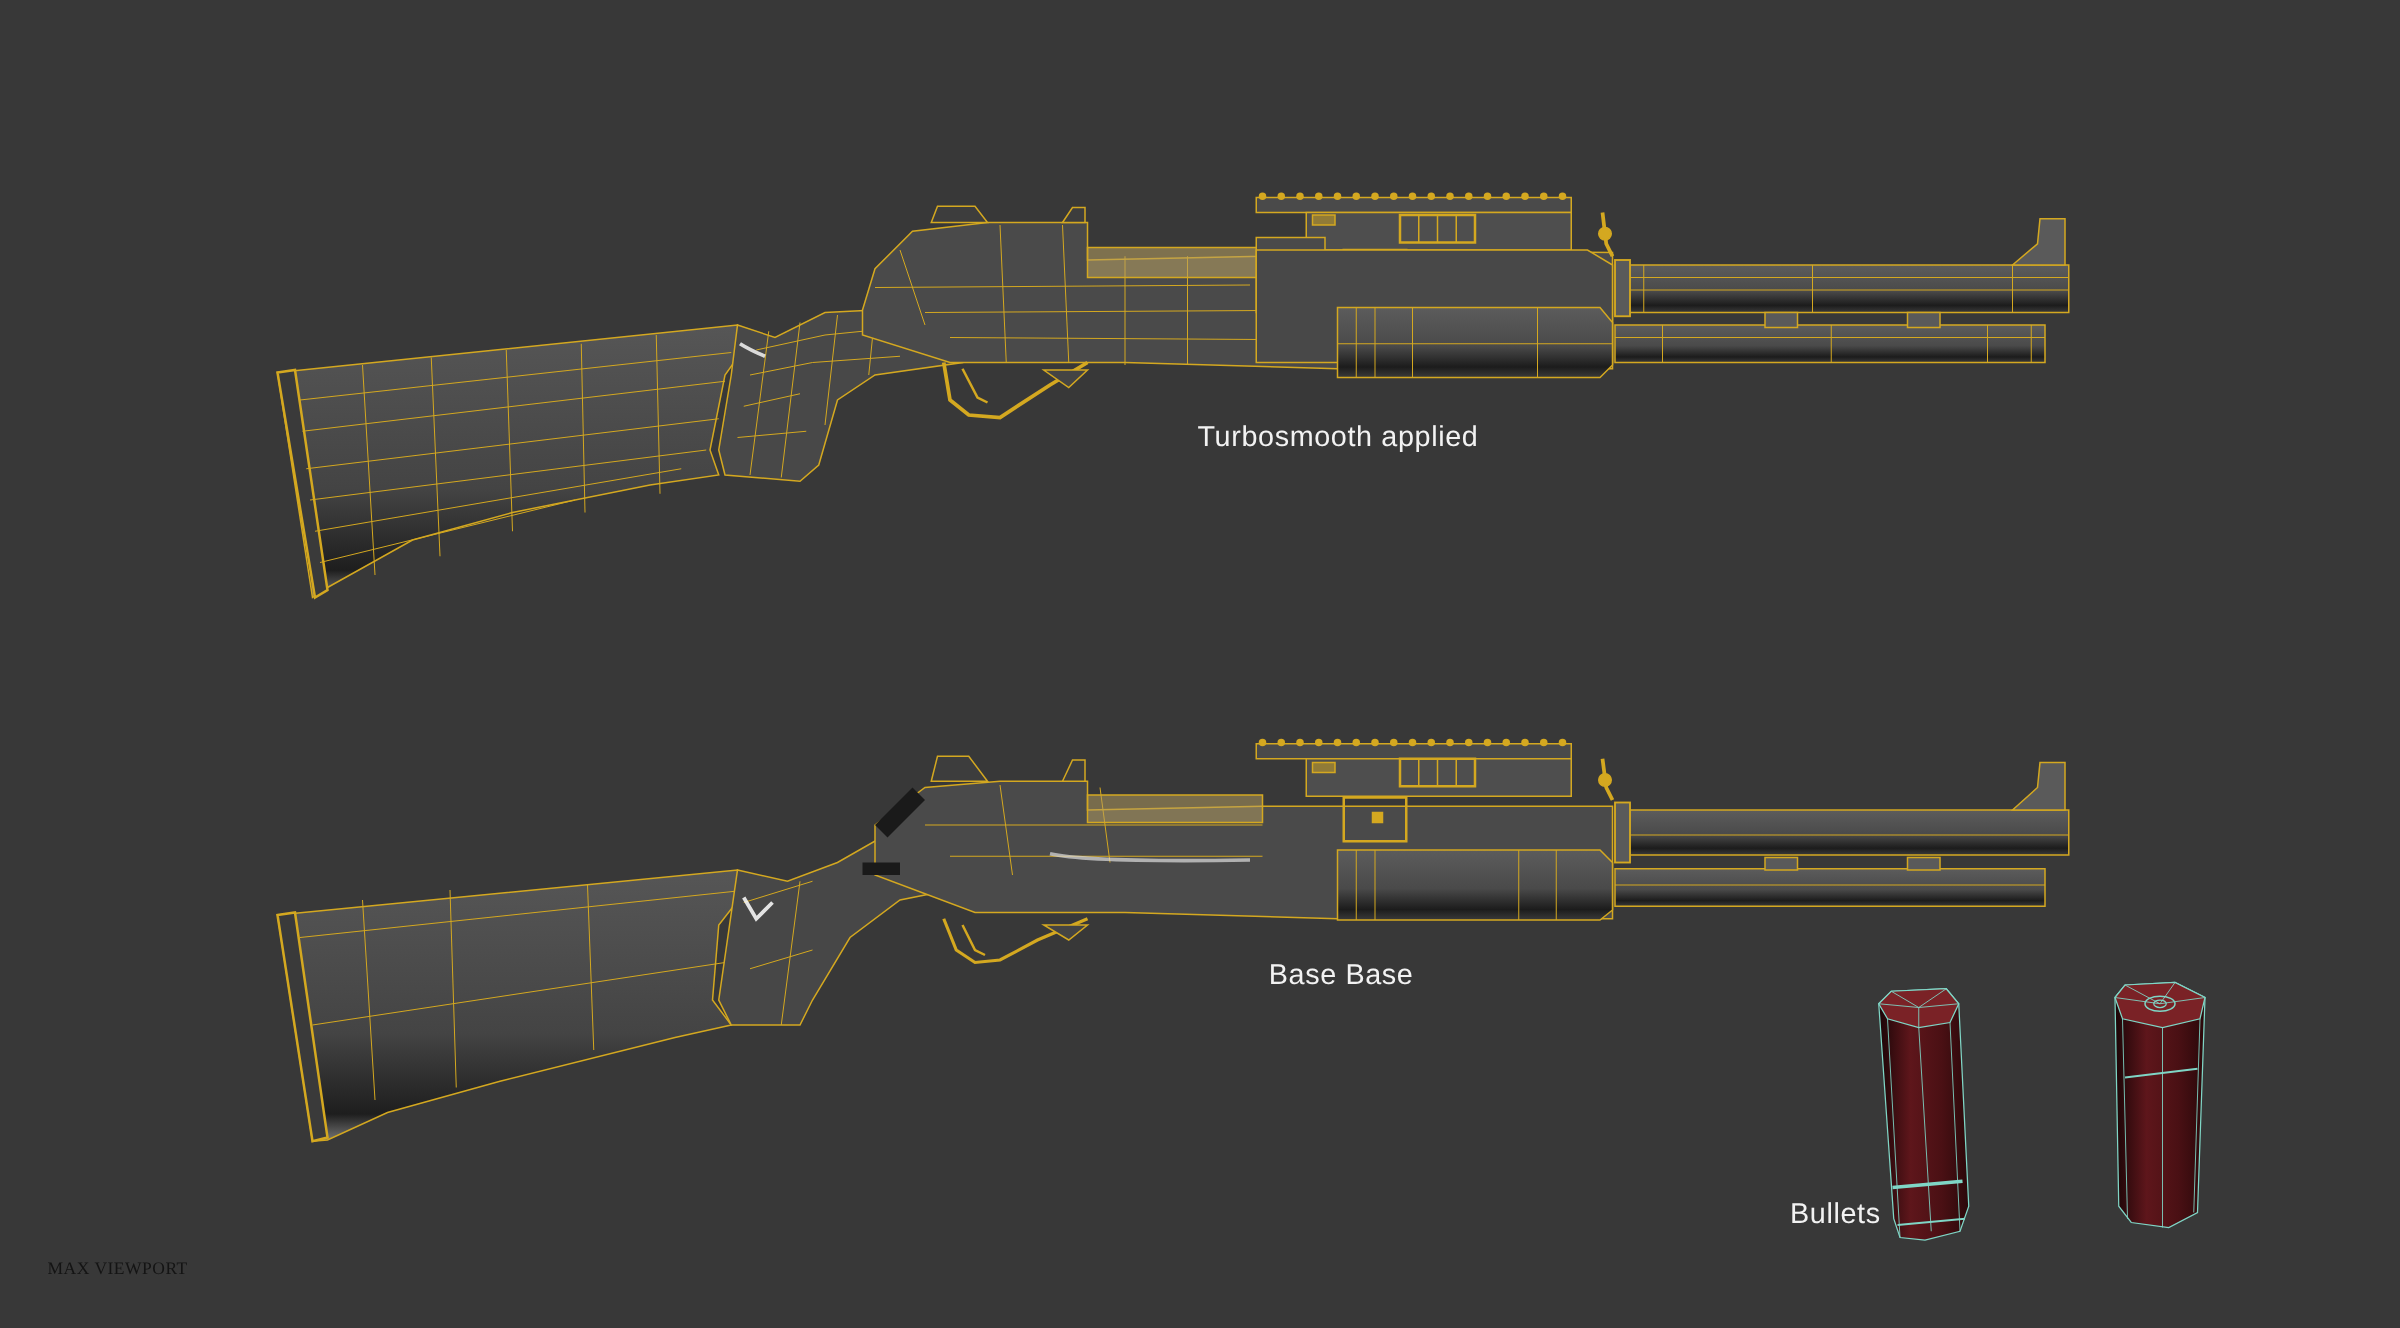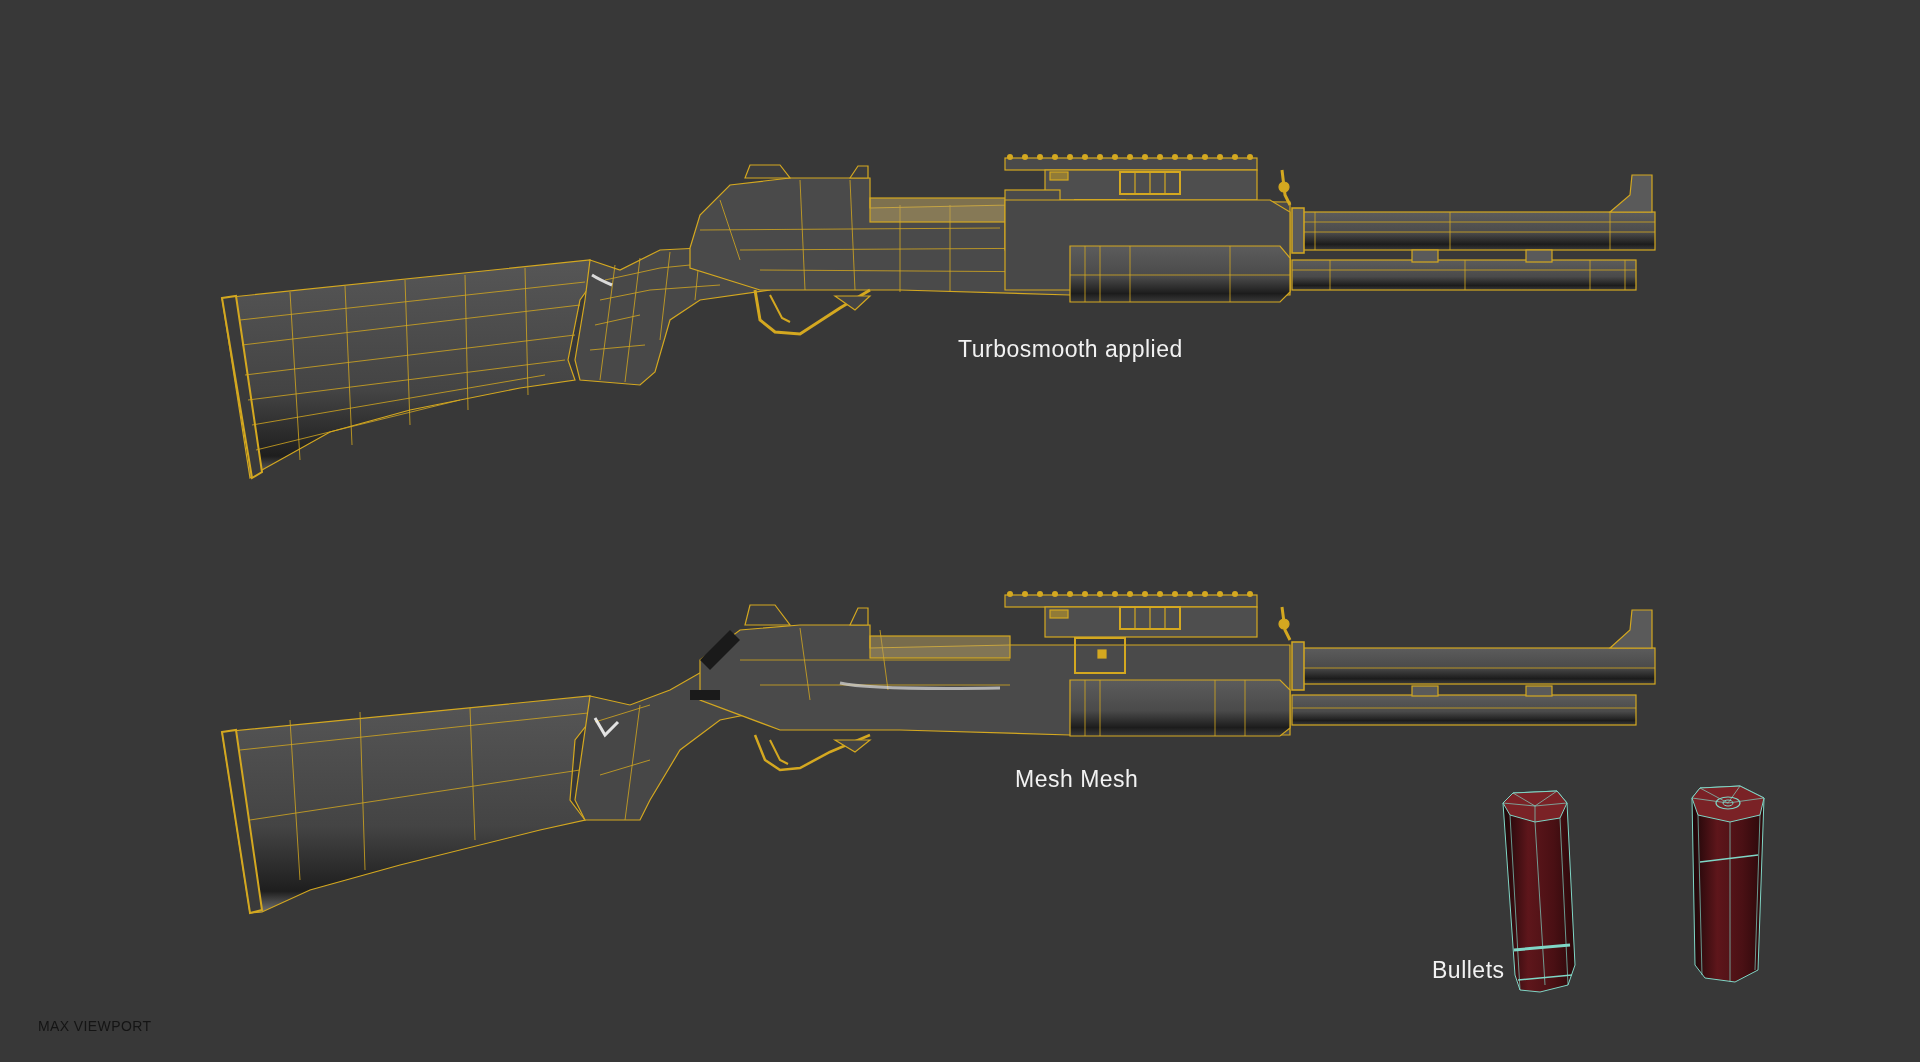--- a/index.html
+++ b/index.html
@@ -9,21 +9,21 @@
     font-family:"Liberation Sans", sans-serif;
     position:relative;
   }
   .viewport { position:absolute; left:0; top:0; width:1584px; height:1062px; }
   .label {
     position:absolute; color:#f2f2f2; font-size:23px; letter-spacing:0.5px;
     font-family:"Liberation Sans", sans-serif; white-space:nowrap;
   }
   .corner-label {
     position:absolute; left:38px; top:1008px; color:#141414; font-size:14px;
-    letter-spacing:0.4px; font-family:Liberation Sans, sans-serif;margin-top:10px;
+    letter-spacing:0.4px; font-family:Liberation Serif, serif;
   }
   svg { position:absolute; left:0; top:0; }
 </style>
 </head>
 <body>
 
 <div class="viewport">
 
   <svg width="1920" height="1062" viewBox="0 0 1920 1062">
     <defs>
@@ -297,17 +297,17 @@
         <line x1="1728" y1="803" x2="1692" y2="798"></line>
         <line x1="1730" y1="822" x2="1730" y2="982"></line>
         <line x1="1698" y1="815" x2="1702" y2="975"></line>
         <line x1="1760" y1="815" x2="1755" y2="970"></line>
       </g>
       <path d="M1700 862 L1758 855" fill="none" stroke-width="1.5"></path>
     </g>
   </svg>
 
   <div class="label" style="left:958px; top:336px;">Turbosmooth applied</div>
-  <div class="label" style="left:1015px; top:766px;">Mesh Mesh</div>
+  <div class="label" style="left:1015px; top:766px;">Base Base</div>
   <div class="label" style="left:1432px; top:957px;">Bullets</div>
 
   <div class="corner-label">MAX VIEWPORT</div>
 </div>
 
 </body></html>

